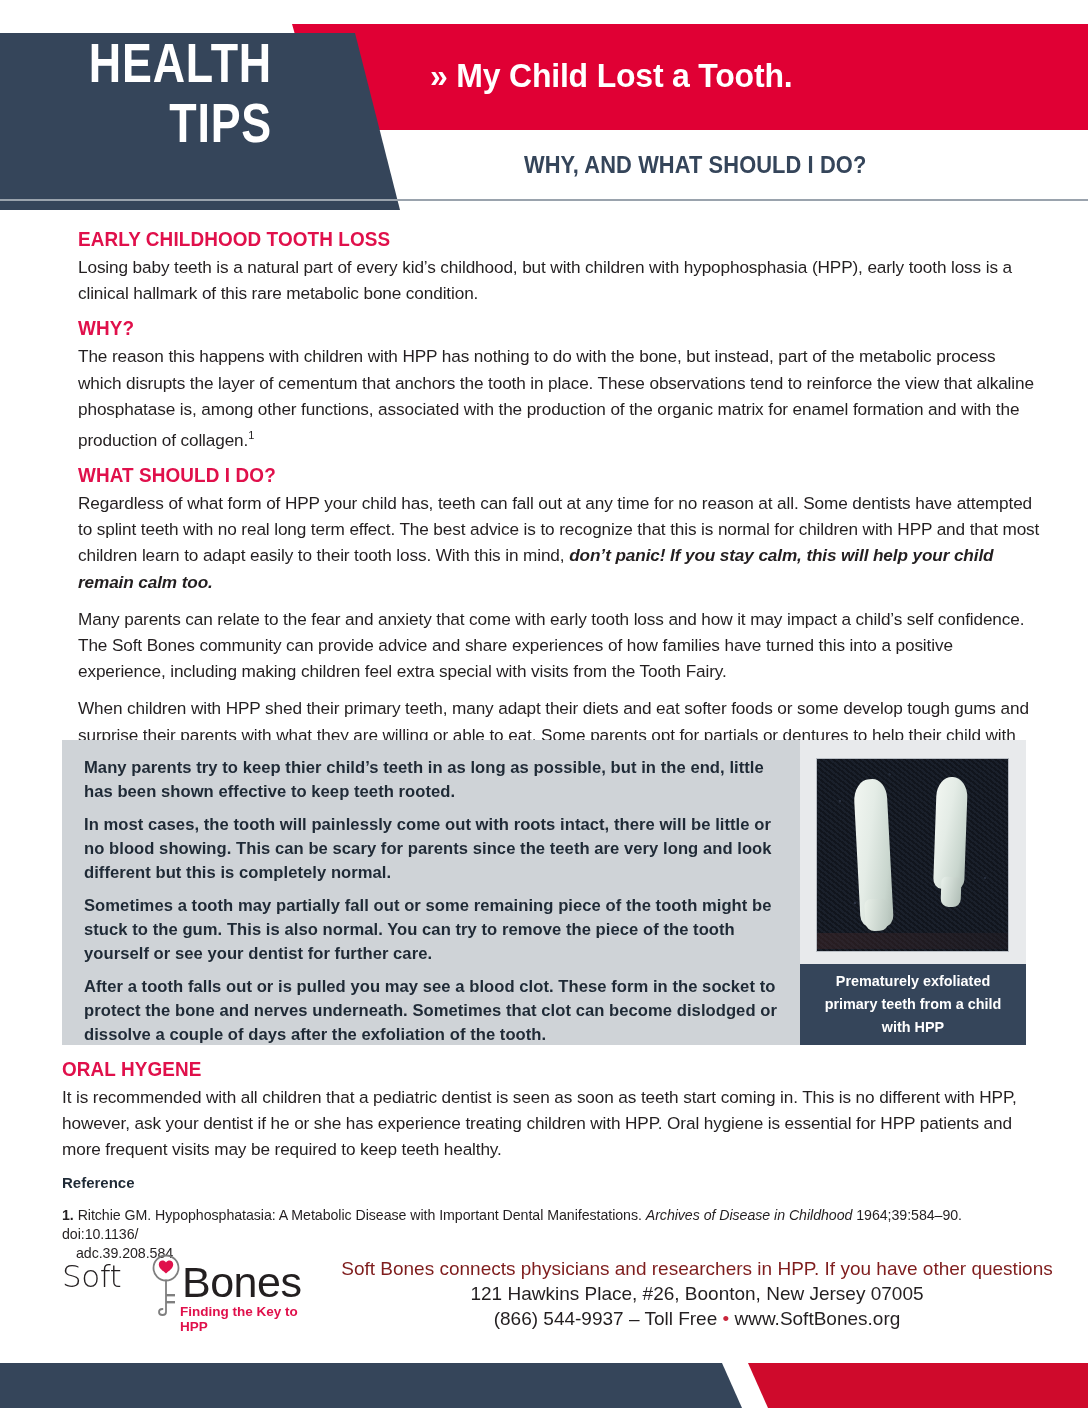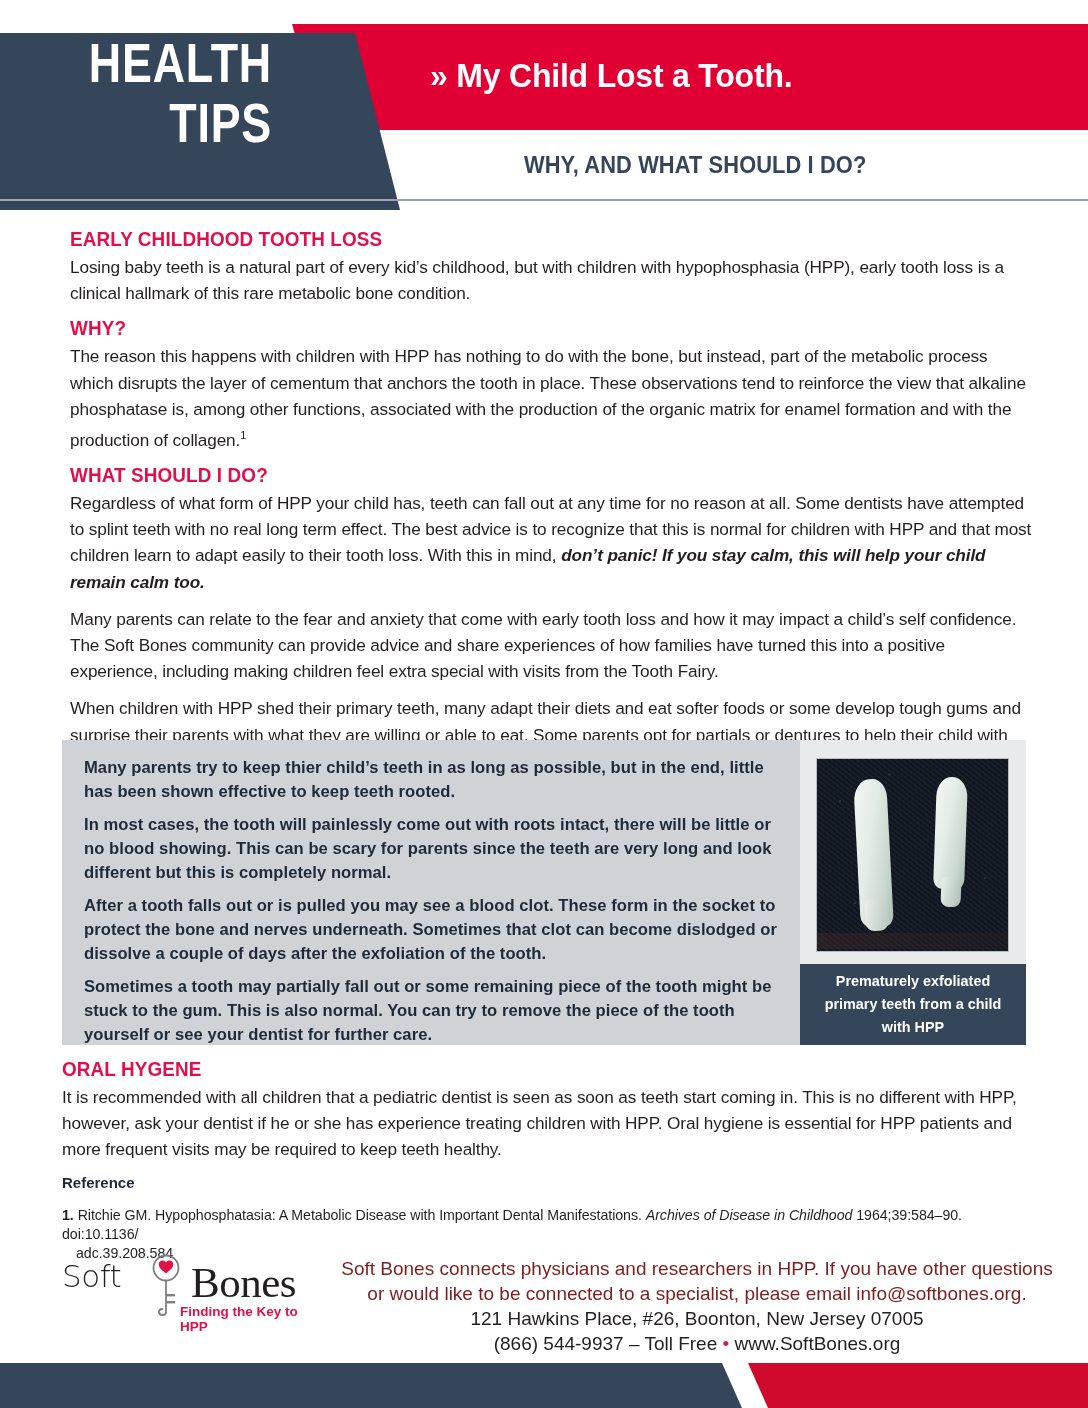--- a/index.html
+++ b/index.html
@@ -47,21 +47,21 @@
     transform: scaleX(0.94); transform-origin: left center;
   }
   .hdr-sub {
     position: absolute; left: 524px; top: 152px;
     color: #35455a; font-size: 23px; font-weight: bold;
     letter-spacing: 0.1px;
     transform: scaleX(0.95); transform-origin: left center;
   }
 
   
-  .body { position: absolute; left: 70px; top: 228px; width: 964px; }
+  .body { position: absolute; left: 78px; top: 228px; width: 964px; }
   h2.sec {
     color: #e0104b; font-size: 19.5px; font-weight: bold;
     letter-spacing: 0.1px; margin-bottom: 3px;
     transform: scaleX(0.97); transform-origin: left center;
   }
   p.para {
     color: #231f20; font-size: 17.2px; line-height: 26.2px;
     margin-bottom: 11px; letter-spacing: -0.12px;
   }
   p.para.tight { margin-bottom: 14px; }
@@ -168,23 +168,23 @@
   
   .footer { position: absolute; left: 0; top: 1248px; width: 1088px; height: 120px; }
   .logo-wrap { position: absolute; left: 62px; top: 6px; width: 260px; }
   .logo-row { position: relative; height: 62px; }
   .logo-soft {
     position: absolute; left: 0; top: 4px;
     font-size: 31px; color: #231f20; letter-spacing: -0.5px;
     font-family: "DejaVu Sans", sans-serif; font-weight: 300;
   }
   .logo-bones {
-    position: absolute; left: 129px; top: 4px;
+    position: absolute; left: 120px; top: 4px;
     font-size: 43px; color: #231f20; letter-spacing: -0.5px;
-    font-family: Liberation Serif, serif; font-weight: 300;
+    font-family: Liberation Sans, sans-serif; font-weight: 300;
   }
   .key {
     position: absolute; left: 88px; top: 0px; width: 32px; height: 62px;
   }
   .logo-tag {
     position: absolute; left: 118px; top: 50px;
     font-size: 13.5px; color: #e0104b; font-weight: bold;
     font-family: "Liberation Sans Narrow", "Liberation Sans", sans-serif;
   }
   .logo-found {
@@ -248,22 +248,22 @@
     <p class="para"><span>Regardless of what form of HPP your child has, teeth can fall out at any time for no reason at all. Some dentists have attempted to splint teeth with no real long term effect. The best advice is to recognize that this is normal for children with HPP and that most children learn to adapt easily to their tooth loss. With this in mind, </span><span class="bi">don’t panic! If you stay calm, this will help your child remain calm too.</span></p>
     <p class="para">Many parents can relate to the fear and anxiety that come with early tooth loss and how it may impact a child’s self confidence. The Soft Bones community can provide advice and share experiences of how families have turned this into a positive experience, including making children feel extra special with visits from the Tooth Fairy.</p>
     <p class="para tight">When children with HPP shed their primary teeth, many adapt their diets and eat softer foods or some develop tough gums and surprise their parents with what they are willing or able to eat. Some parents opt for partials or dentures to help their child with eating, or for cosmetic reasons, until permanent teeth come in.</p>
   </div>
 
   <div class="callout">
     <div class="callout-bg"></div>
     <div class="callout-inner">
       <p>Many parents try to keep thier child’s teeth in as long as possible, but in the end, little has been shown effective to keep teeth rooted.</p>
       <p>In most cases, the tooth will painlessly come out with roots intact, there will be little or no blood showing. This can be scary for parents since the teeth are very long and look different but this is completely normal.</p>
+      <p>Sometimes a tooth may partially fall out or some remaining piece of the tooth might be stuck to the gum. This is also normal. You can try to remove the piece of the tooth yourself or see your dentist for further care.</p>
       <p>After a tooth falls out or is pulled you may see a blood clot. These form in the socket to protect the bone and nerves underneath. Sometimes that clot can become dislodged or dissolve a couple of days after the exfoliation of the tooth.</p>
-      <p>Sometimes a tooth may partially fall out or some remaining piece of the tooth might be stuck to the gum. This is also normal. You can try to remove the piece of the tooth yourself or see your dentist for further care.</p>
     </div>
 
     <div class="photo-col">
       <div class="photo-frame">
         <div class="photo-noise"></div>
         <div class="tooth tooth-a"></div>
         <div class="tooth-a-tip"></div>
         <div class="tooth tooth-b"></div>
         <div class="tooth-b-tip"></div>
         <div class="photo-band"></div>
@@ -299,21 +299,20 @@
             <path d="M16 8.4 c-2.2 -3.2 -7.2 -2.3 -7.2 2 c0 3.8 4.6 6.6 7.2 9.2 c2.6 -2.6 7.2 -5.4 7.2 -9.2 c0 -4.3 -5 -5.2 -7.2 -2z" fill="#e0104b"></path>
           </svg>
         </span>
         <span class="logo-bones">Bones</span>
         <span class="logo-tag">Finding the Key to HPP</span>
       </div>
     </div>
 
     <div class="contact">
       <div class="red">Soft Bones connects physicians and researchers in HPP. If you have other questions</div>
-      <div class="red">or would like to be connected to a specialist, please email info@softbones.org.</div>
       <div class="dark">121 Hawkins Place, #26, Boonton, New Jersey 07005</div>
       <div class="dark"><span>(866) 544-9937 – Toll Free </span><span class="bullet">•</span><span> www.SoftBones.org</span></div>
     </div>
   </div>
 
   <div class="footbar">
     <div class="fb-navy"></div>
     <div class="fb-red"></div>
   </div>
 

